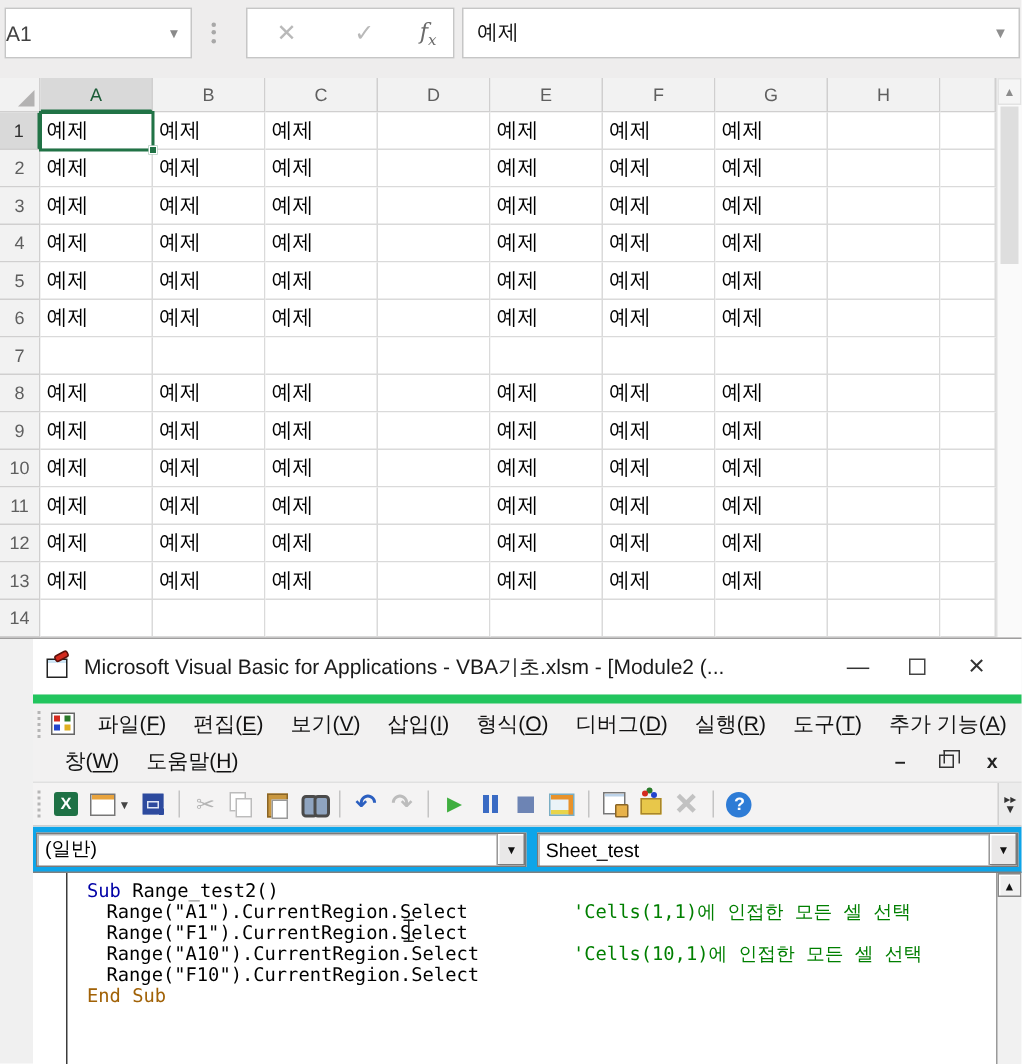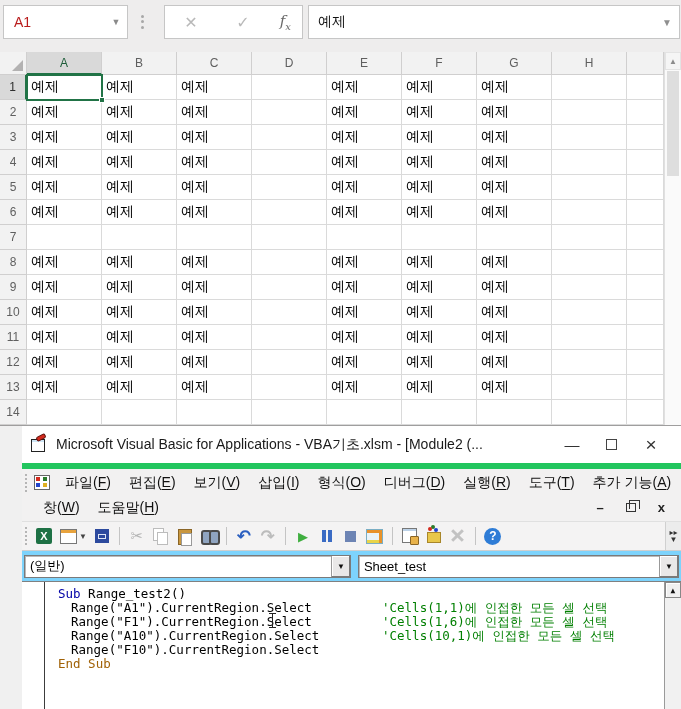--- a/index.html
+++ b/index.html
@@ -4,21 +4,21 @@
 <style>
   * { margin:0; padding:0; box-sizing:border-box; }
   html,body { width:681px; height:709px; overflow:hidden;
     font-family:"Liberation Sans","DejaVu Sans",sans-serif; background:#fff; }
 
   
   .excel-pane { width:681px; height:425px; background:#e9e8e8; position:relative; }
   .formula-row { height:52px; background:#eeeded; position:relative; }
   .name-box { position:absolute; left:3px; top:5px; width:125px; height:34px;
     background:#fff; border:1px solid #c6c6c6; display:flex; align-items:center; }
-  .name-box .nb-text { padding-left:10px; font-size:14px; color:#b91c1c; flex:1; }
+  .name-box .nb-text { font-size:14px; color:#404040; flex:1; }
   .nb-arrow { width:22px; text-align:center; color:#8a8a8a; font-size:9px; }
   .dots-sep { position:absolute; left:141px; top:12px; width:4px; height:20px; color:#a6a6a6;
     font-size:13px; line-height:6px; letter-spacing:0; }
   .dots-sep i { display:block; width:3px; height:3px; background:#a8a8a8; border-radius:50%; margin:2.5px 0; }
   .fx-box { position:absolute; left:164px; top:5px; width:139px; height:34px; background:#fff;
     border:1px solid #c6c6c6; display:flex; align-items:center; justify-content:space-around; }
   .fbtn { font-size:16px; color:#b9b9b9; width:30px; text-align:center; }
   .fx-glyph { color:#6a6a6a; font-family:"DejaVu Serif",serif; font-style:italic; font-size:15px; }
   .fx-glyph sub { font-size:10px; }
   .formula-input { position:absolute; left:308px; top:5px; right:1px; height:34px; background:#fff;
@@ -123,21 +123,21 @@
     border-radius:50%; background:#d42a1e; box-shadow:6px 1px 0 #2244cc, 3px -2px 0 #2a7a2a; }
   .toolbox-icon::before, .toolbox-icon::after { content:""; position:absolute; left:9px; top:3px;
     width:3px; height:15px; background:#c2c2c2; }
   .toolbox-icon::before { transform:rotate(45deg); } .toolbox-icon::after { transform:rotate(-45deg); }
   .help-icon::after { content:"?"; display:flex; width:17px; height:17px; border-radius:50%;
     background:#2e7cd6; color:#fff; font-size:12px; font-weight:bold; align-items:center; justify-content:center; }
   .toolbar-overflow { position:absolute; right:0; top:0; width:16px; height:100%; background:#ececec;
     border-left:1px solid #d0d0d0; display:flex; flex-direction:column; align-items:center; justify-content:center;
     font-size:8px; color:#333; line-height:7px; }
 
-  .vba-combos { height:31px; background:#7dd3fc; display:flex; align-items:center; padding:0 2px; gap:7px;
+  .vba-combos { height:31px; background:#0ea5e9; display:flex; align-items:center; padding:0 2px; gap:7px;
     border-bottom:1px solid #808080; }
   .combo { height:23px; background:#fff; border:1px solid #7a7a7a; box-shadow:inset 1px 1px 0 #b9b9b9;
     display:flex; align-items:center; }
   .combo-left { width:338px; } .combo-right { width:332px; }
   .combo .cb-text { flex:1; padding-left:5px; font-size:13px; color:#000; white-space:nowrap; overflow:hidden; }
   .cb-btn { width:19px; height:21px; background:#e9e8e8; border-left:1px solid #999;
     box-shadow:inset -1px -1px 0 #7a7a7a, inset 1px 1px 0 #fff; display:flex; align-items:center; justify-content:center;
     font-size:8px; color:#111; }
 
   .vba-code { position:relative; height:133px; background:#fff; overflow:hidden;
@@ -446,21 +446,21 @@
       <span class="cb-text">Sheet_test</span>
       <span class="cb-btn">▼</span>
     </div>
   </div>
 
   <div class="vba-code">
     <div class="code-margin-line"></div>
     <div class="code-lines" id="code-lines">
         <div class="code-line"><span class="code-col"><span class="kw" style="color: rgb(0, 0, 166);">Sub</span> Range_test2()</span></div>
         <div class="code-line"><span class="code-col"><span class="indent"></span>Range("A1").CurrentRegion.Select</span><span class="code-comment" style="color: rgb(0, 127, 0);">'Cells(1,1)에 인접한 모든 셀 선택</span></div>
-        <div class="code-line"><span class="code-col"><span class="indent"></span>Range("F1").CurrentRegion.Select</span><span class="code-comment" style="color: rgb(0, 127, 0);">'Cells(1,6)에 인접한 모든 셀 선택</span></div>
+        <div class="code-line"><span class="code-col"><span class="indent"></span>Range("F1").CurrentRegion.Select</span></div>
         <div class="code-line"><span class="code-col"><span class="indent"></span>Range("A10").CurrentRegion.Select</span><span class="code-comment" style="color: rgb(0, 127, 0);">'Cells(10,1)에 인접한 모든 셀 선택</span></div>
         <div class="code-line"><span class="code-col"><span class="indent"></span>Range("F10").CurrentRegion.Select</span></div>
         <div class="code-line"><span class="code-col"><span class="kw" style="color: #a16207;">End Sub</span></span></div>
       </div>
     <div class="ibeam-cursor"></div>
     <div class="code-vscroll">
       <div class="code-up">▲</div>
     </div>
   </div>
 </div>

